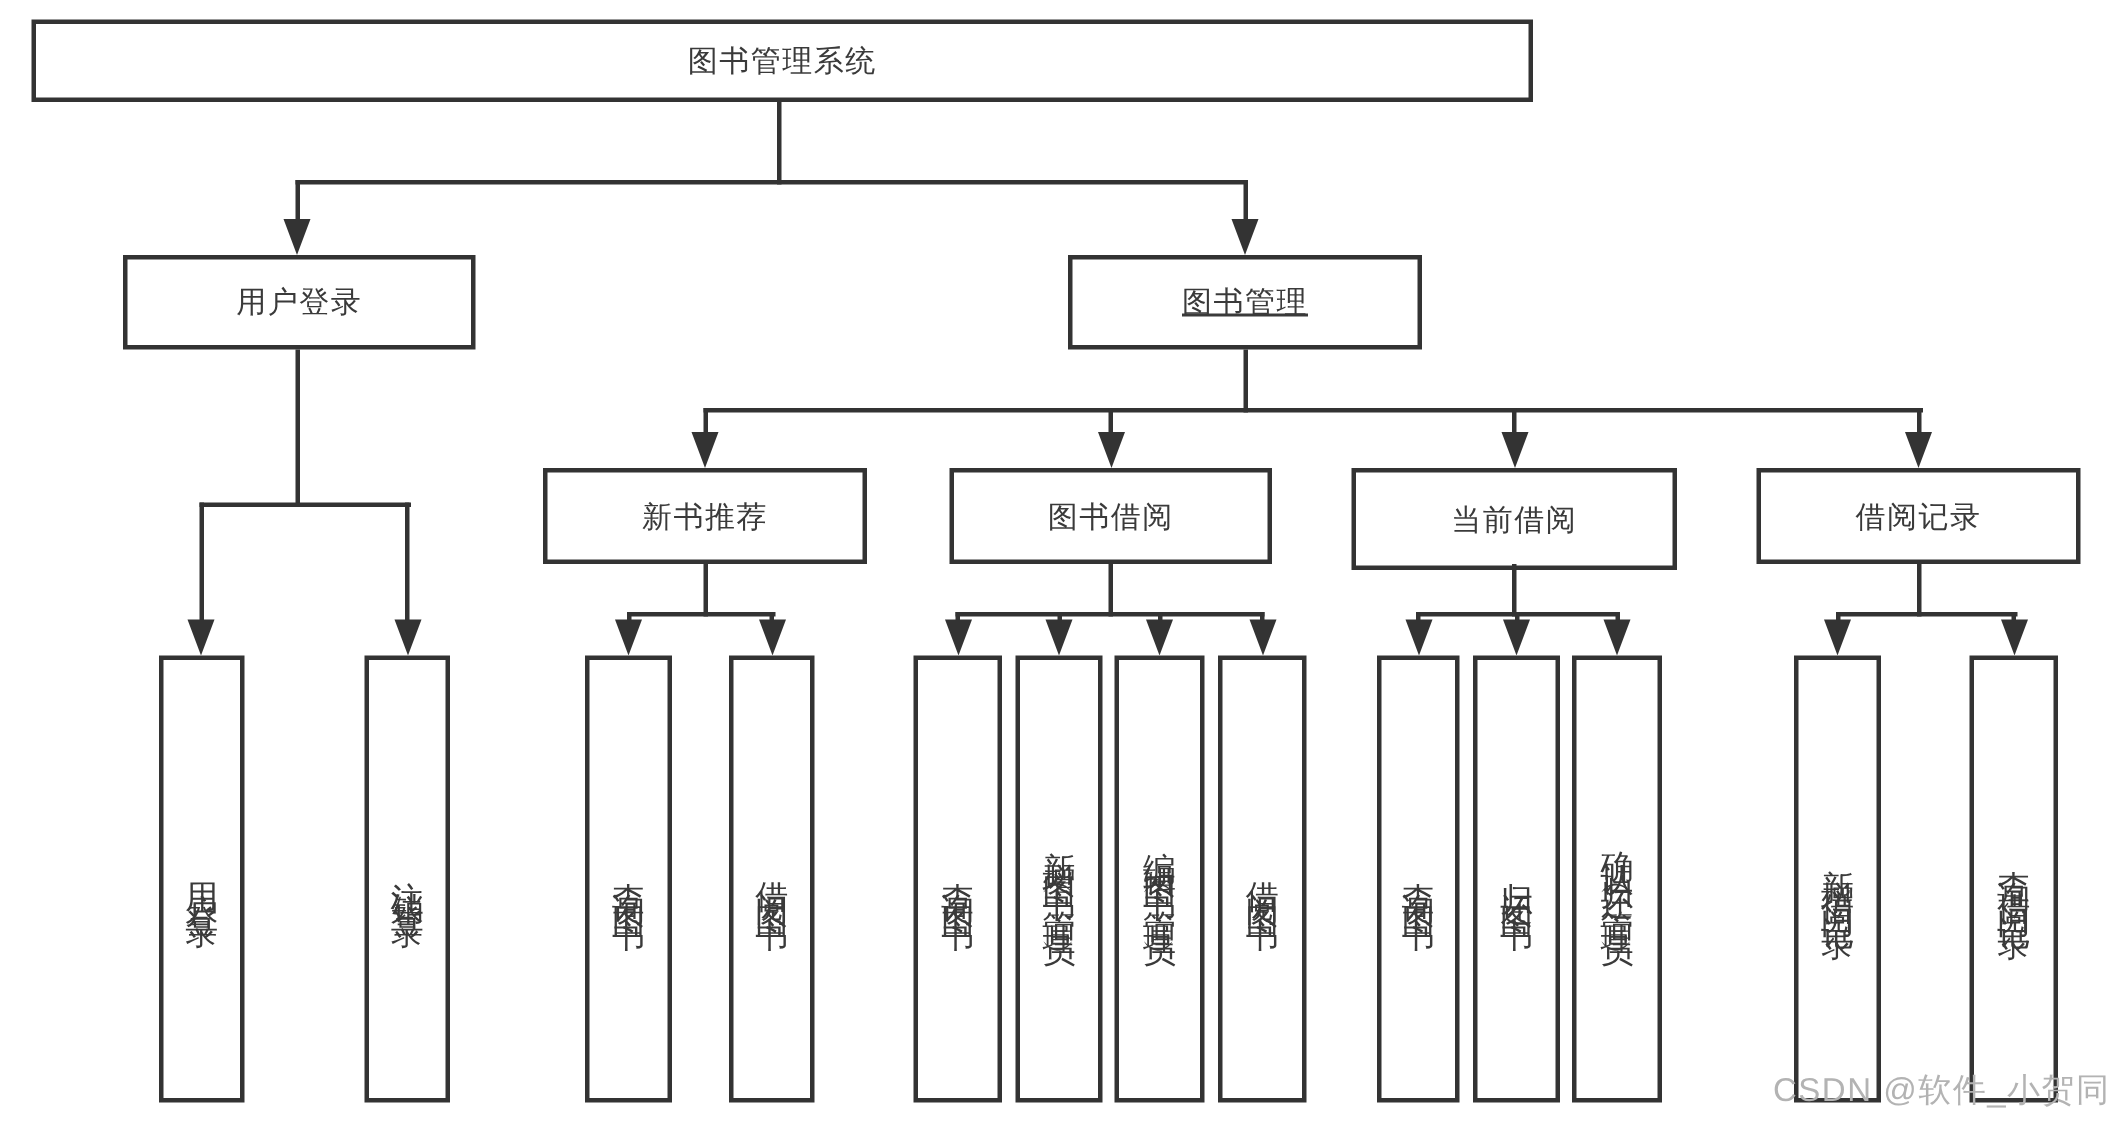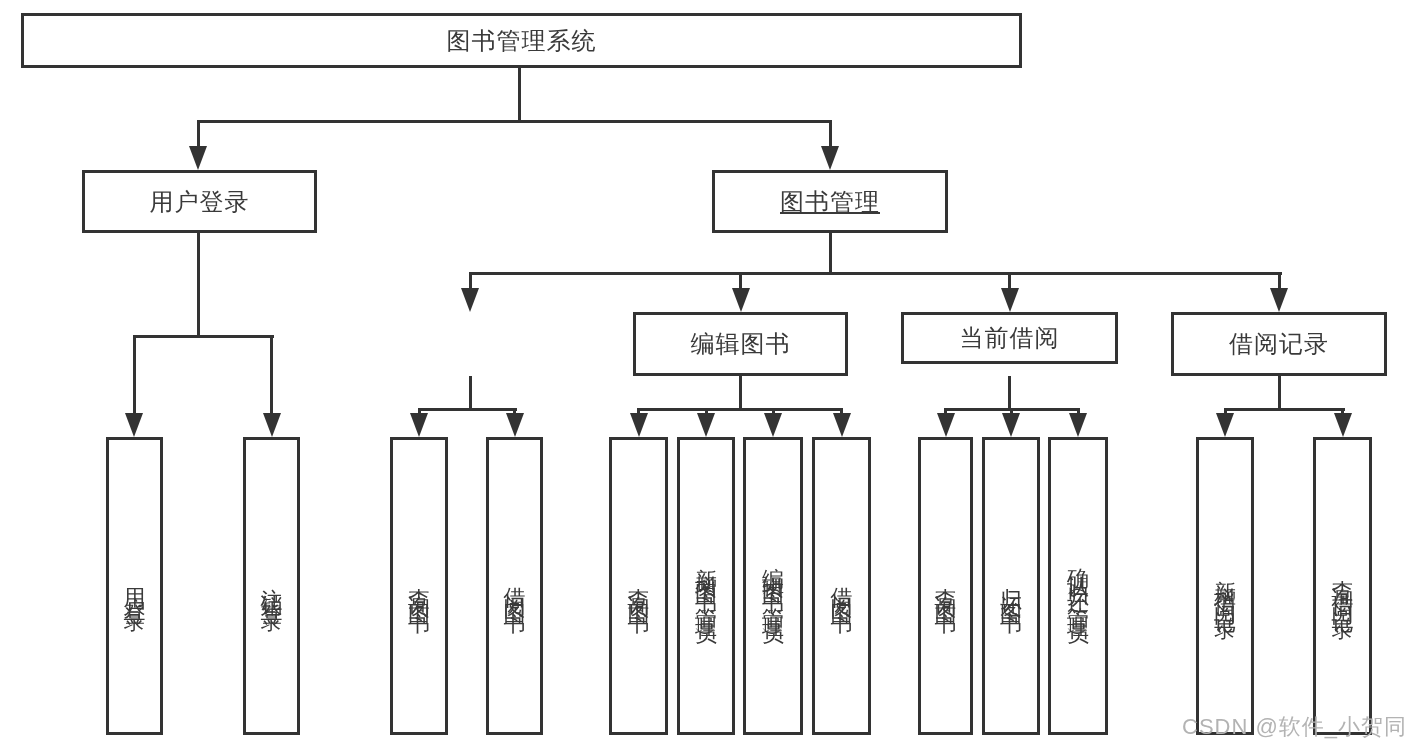--- a/index.html
+++ b/index.html
@@ -13,21 +13,21 @@
     overflow: hidden;
   }
   .box {
     position: absolute;
     box-sizing: border-box;
     border: 3px solid #333333;
     background: #ffffff;
     display: flex;
     align-items: center;
     justify-content: center;
-    font-size: 24px;
+    font-size: 20px;
     letter-spacing: 1px;
     text-align: center;
   }
   .leaf {
     writing-mode: vertical-rl;
     font-size: 22px;
     letter-spacing: 8px;
     line-height: 1;
   }
   .vl { position: absolute; width: 3px; background: #333333; }
@@ -78,22 +78,23 @@
   <div class="hl" style="left:468.5px; top:272px; width:813px;"></div>
   <div class="vl" style="left:468.5px; top:272px; height:18px;"></div>
   <div class="arw" style="left:461px; top:288px;"></div>
   <div class="vl" style="left:739px; top:272px; height:18px;"></div>
   <div class="arw" style="left:731.5px; top:288px;"></div>
   <div class="vl" style="left:1008px; top:272px; height:18px;"></div>
   <div class="arw" style="left:1000.5px; top:288px;"></div>
   <div class="vl" style="left:1277.5px; top:272px; height:18px;"></div>
   <div class="arw" style="left:1270px; top:288px;"></div>
 
-  <div class="box" style="left:633px; top:312px; width:215px; height:64px;">编辑图书</div>
-  <div class="box" style="left:901px; top:312px; width:217px; height:52px;">当前借阅</div>
+  <div class="box" style="left:362px; top:312px; width:216px; height:64px;">新书推荐</div>
+  <div class="box" style="left:633px; top:312px; width:215px; height:64px;">图书借阅</div>
+  <div class="box" style="left:901px; top:312px; width:217px; height:68px;">当前借阅</div>
   <div class="box" style="left:1171px; top:312px; width:216px; height:64px;">借阅记录</div>
 
   <div class="vl" style="left:468.5px; top:376px; height:35px;"></div>
   <div class="hl" style="left:417.5px; top:408px; width:99px;"></div>
   <div class="vl" style="left:417.5px; top:408px; height:7px;"></div>
   <div class="arw" style="left:410px; top:413px;"></div>
   <div class="vl" style="left:513px; top:408px; height:7px;"></div>
   <div class="arw" style="left:505.5px; top:413px;"></div>
 
   <div class="vl" style="left:739px; top:376px; height:35px;"></div>

